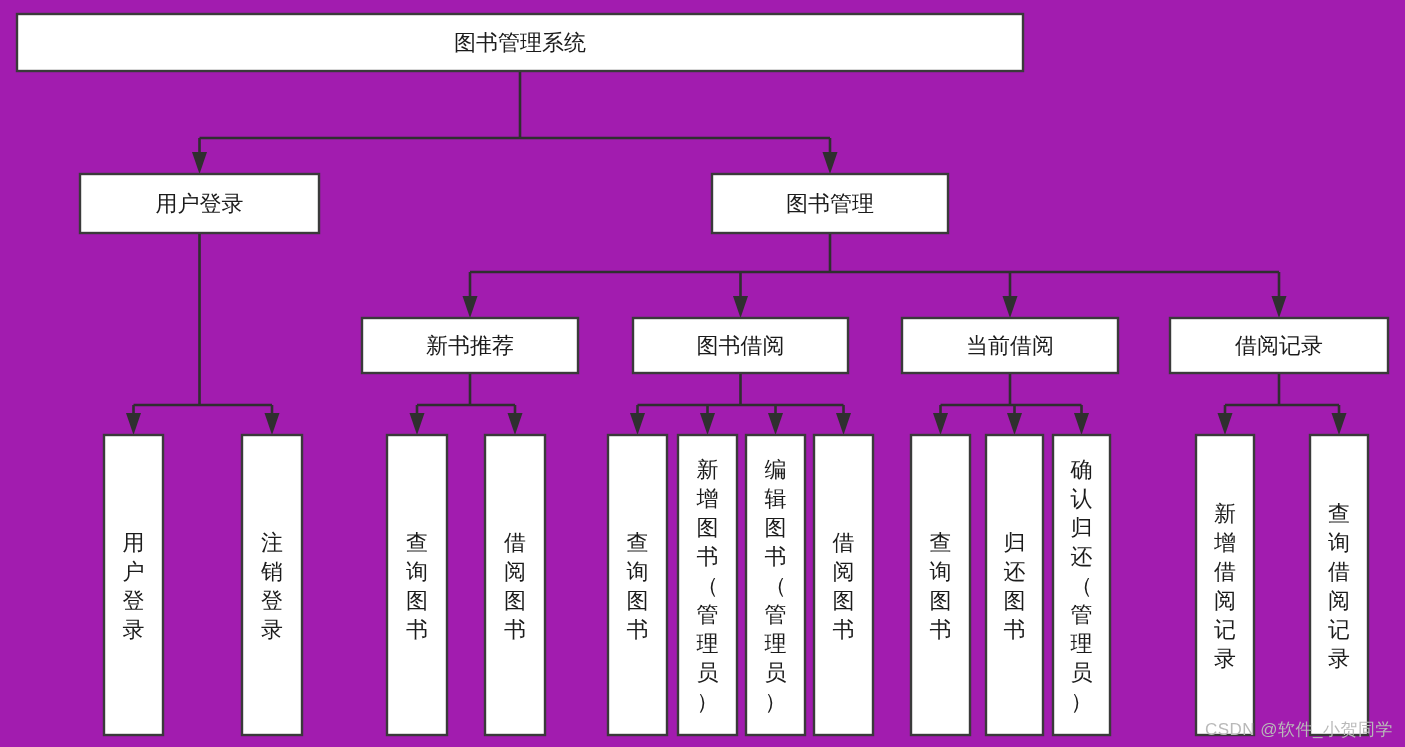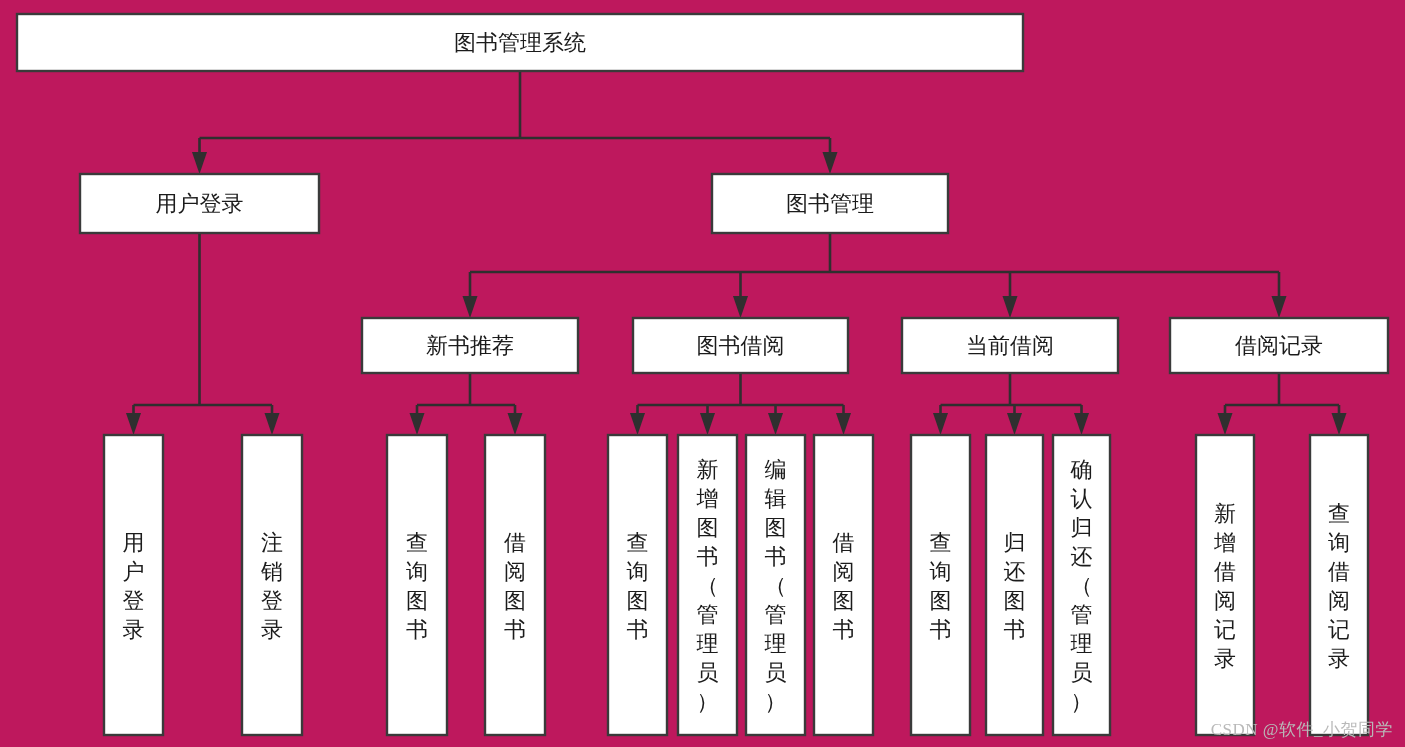--- a/index.html
+++ b/index.html
@@ -12,21 +12,21 @@
     font-family: "DejaVu Sans", "Liberation Sans", sans-serif;
     width: 1405px;
     height: 747px;
     overflow: hidden;
     position: relative;
   }
   #diagram-root {
     position: relative;
     width: 1405px;
     height: 747px;
-    background: #be185d;
+    background: #a21caf;
   }
   svg#diagram-svg {
     position: absolute;
     left: 0;
     top: 0;
     width: 1405px;
     height: 747px;
     display: block;
   }
   .node-box {
@@ -54,21 +54,21 @@
   .node-label-v {
     font-family: "DejaVu Sans", "Liberation Sans", sans-serif;
     font-size: 22px;
     fill: #1b1b1b;
     text-anchor: middle;
   }
   .watermark-text {
     position: absolute;
     right: 12px;
     bottom: 6px;
-    font-family: Liberation Serif, serif;
+    font-family: Liberation Sans, sans-serif;
     font-size: 17px;
     color: #b9b9b9;
     white-space: nowrap;
     letter-spacing: 0.5px;
     user-select: none;
     text-align: right;
   }
 </style>
 </head>
 <body>

